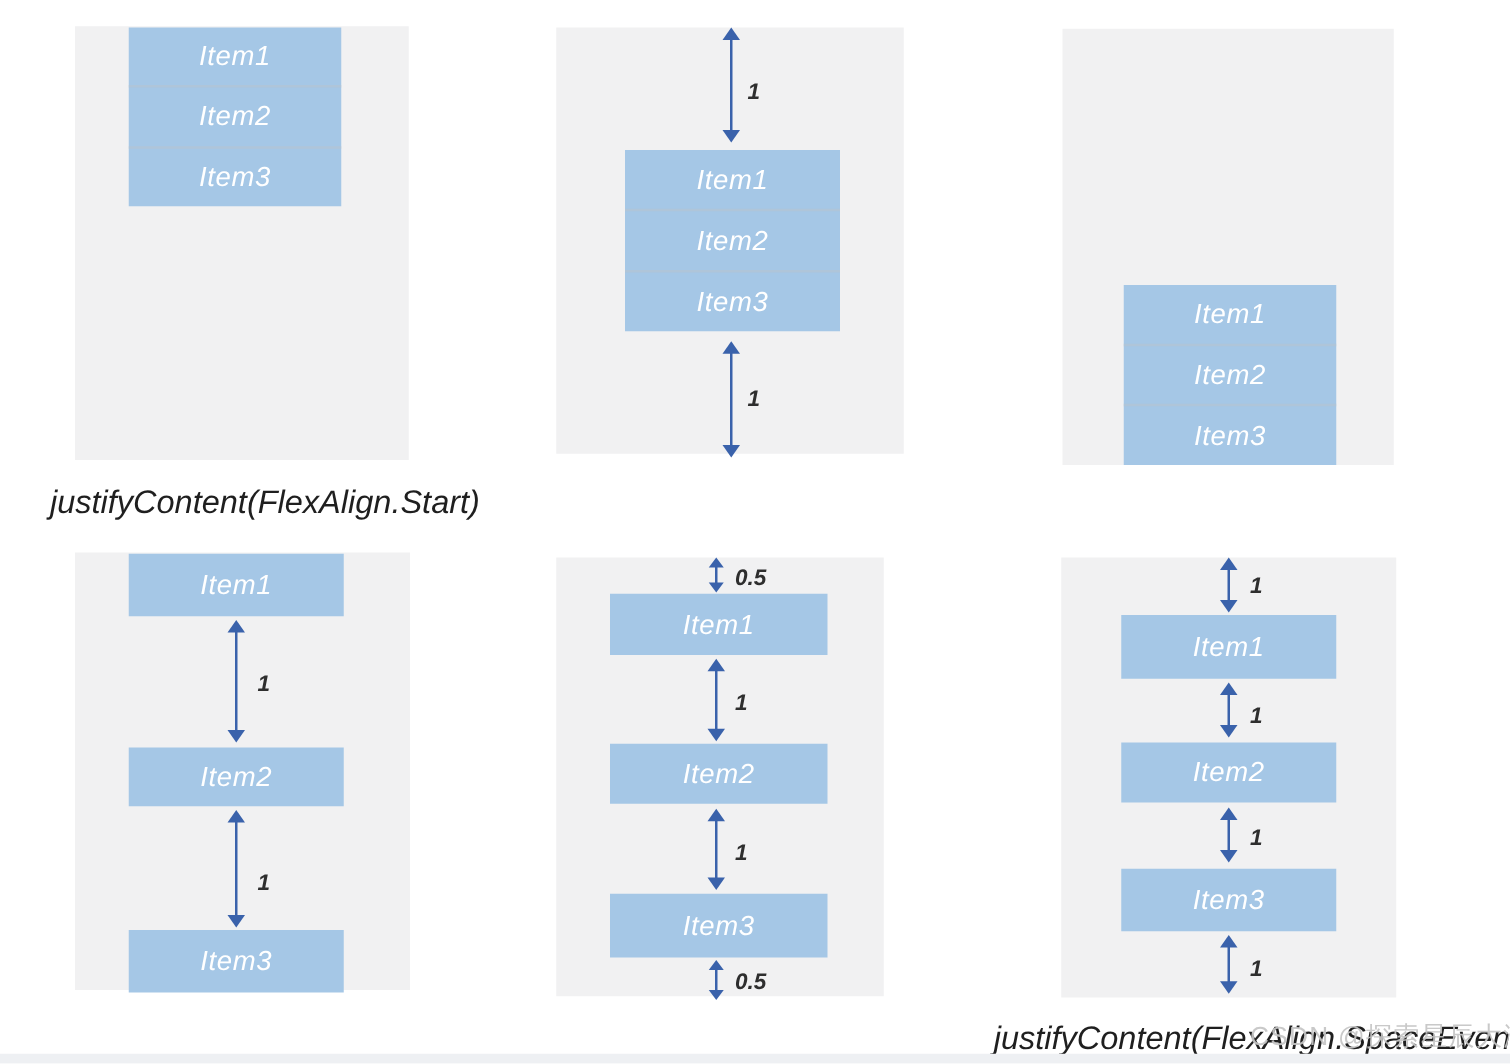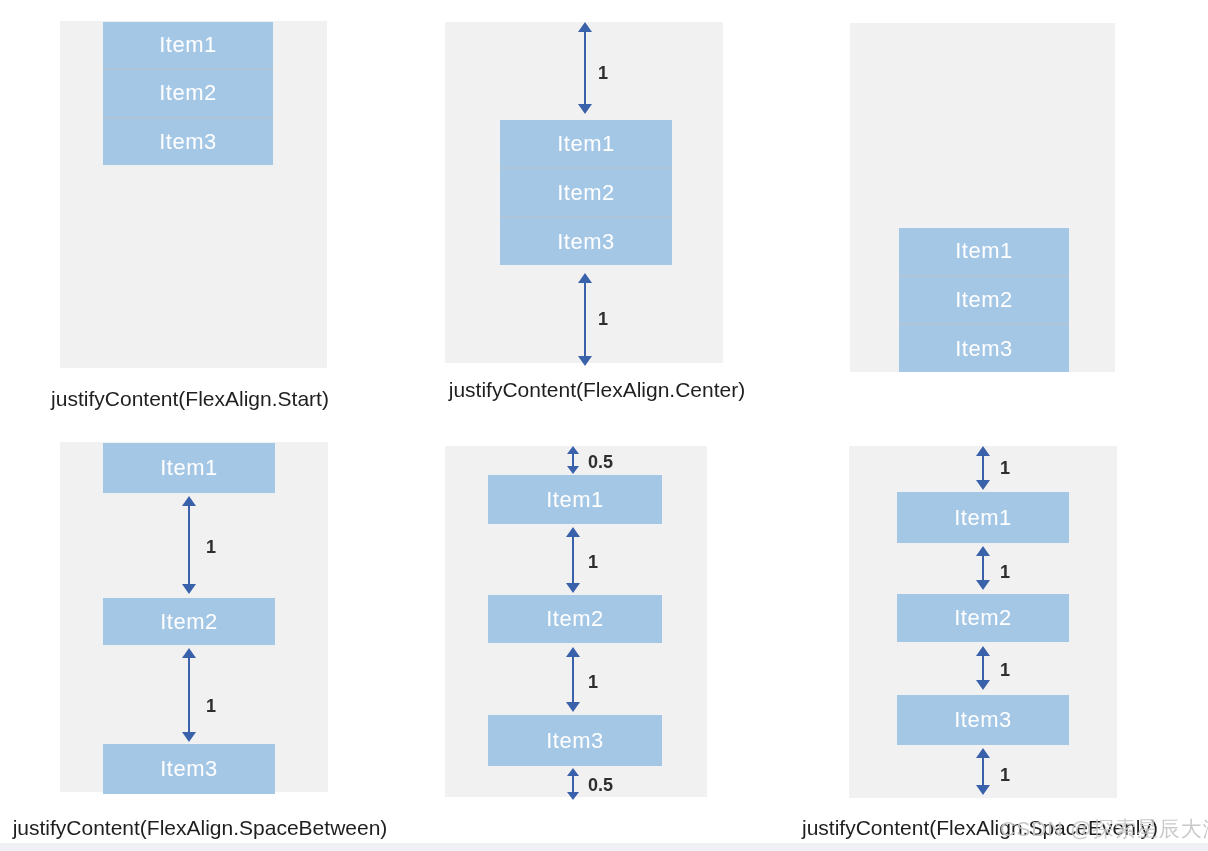--- a/index.html
+++ b/index.html
@@ -11,21 +11,21 @@
     --label:#2e2e2e;
     --sep:#b8c3ce;
     --wm:#c5c5c5;
     --strip:#eef0f3;
   }
   *{margin:0;padding:0;box-sizing:border-box;}
   html,body{background:#ffffff;}
   body{font-family:"Liberation Sans",sans-serif;}
   .stage{position:relative;width:1208px;height:851px;background:#ffffff;overflow:hidden;}
 
-  .panel{position:absolute;}
+  .panel{position:absolute;font-style:italic;}
   .container{position:absolute;background:var(--container-bg);}
 
   
   .block{position:absolute;background:var(--item-bg);display:flex;flex-direction:column;}
   .block .item{flex:1;display:flex;align-items:center;justify-content:center;
                color:var(--item-text);font-size:22px;letter-spacing:.5px;}
   .block .sep{height:2px;background:var(--sep);opacity:.55;}
 
   
   .sitem{position:absolute;background:var(--item-bg);display:flex;align-items:center;
@@ -37,21 +37,21 @@
     border-left:7px solid transparent;border-right:7px solid transparent;
     border-bottom:10px solid var(--arrow);}
   .varrow::after{content:"";position:absolute;bottom:0;left:0;width:0;height:0;
     border-left:7px solid transparent;border-right:7px solid transparent;
     border-top:10px solid var(--arrow);}
   .varrow .shaft{position:absolute;left:6px;top:7px;bottom:7px;width:2px;background:var(--arrow);}
   .varrow.sm::before{left:1px;border-left-width:6px;border-right-width:6px;border-bottom-width:8px;}
   .varrow.sm::after{left:1px;border-left-width:6px;border-right-width:6px;border-top-width:8px;}
 
   .alabel{position:absolute;font-size:18px;font-weight:600;color:var(--label);line-height:1;}
-  .caption{position:absolute;font-size:21px;color:var(--caption);text-align:center;
+  .caption{position:absolute;font-size:26px;color:var(--caption);text-align:center;
            white-space:nowrap;line-height:1.2;}
 
   .watermark{position:absolute;left:1000px;top:815px;font-size:21px;color:var(--wm);
              opacity:.92;white-space:nowrap;z-index:5;letter-spacing:1px;}
   .bottom-strip{position:absolute;left:0;top:843px;width:1208px;height:8px;background:var(--strip);}
 
   
   .p1{left:60px;top:21px;width:267px;height:347px;}
   .p1 .container{left:0;top:0;width:267px;height:347px;}
   .p1 .block{left:43px;top:1px;width:170px;height:143px;}
@@ -144,21 +144,20 @@
       <div class="item">Item1</div>
       <div class="sep"></div>
       <div class="item">Item2</div>
       <div class="sep"></div>
       <div class="item">Item3</div>
     </div>
     <div class="varrow arrow-b">
         <span class="shaft"></span>
       </div>
     <span class="alabel label-b">1</span>
-    <div class="caption">justifyContent(FlexAlign.Center)</div>
   </section>
 
   <section class="panel p3">
     <div class="container"></div>
     <div class="block">
       <div class="item">Item1</div>
       <div class="sep"></div>
       <div class="item">Item2</div>
       <div class="sep"></div>
       <div class="item">Item3</div>
@@ -171,21 +170,20 @@
     <div class="varrow arrow-a">
         <span class="shaft"></span>
       </div>
     <span class="alabel label-a">1</span>
     <div class="sitem item-2">Item2</div>
     <div class="varrow arrow-b">
         <span class="shaft"></span>
       </div>
     <span class="alabel label-b">1</span>
     <div class="sitem item-3">Item3</div>
-    <div class="caption">justifyContent(FlexAlign.SpaceBetween)</div>
   </section>
 
   <section class="panel p5">
     <div class="container"></div>
     <div class="varrow sm arrow-a">
         <span class="shaft"></span>
       </div>
     <span class="alabel label-a">0.5</span>
     <div class="sitem item-1">Item1</div>
     <div class="varrow arrow-b">

